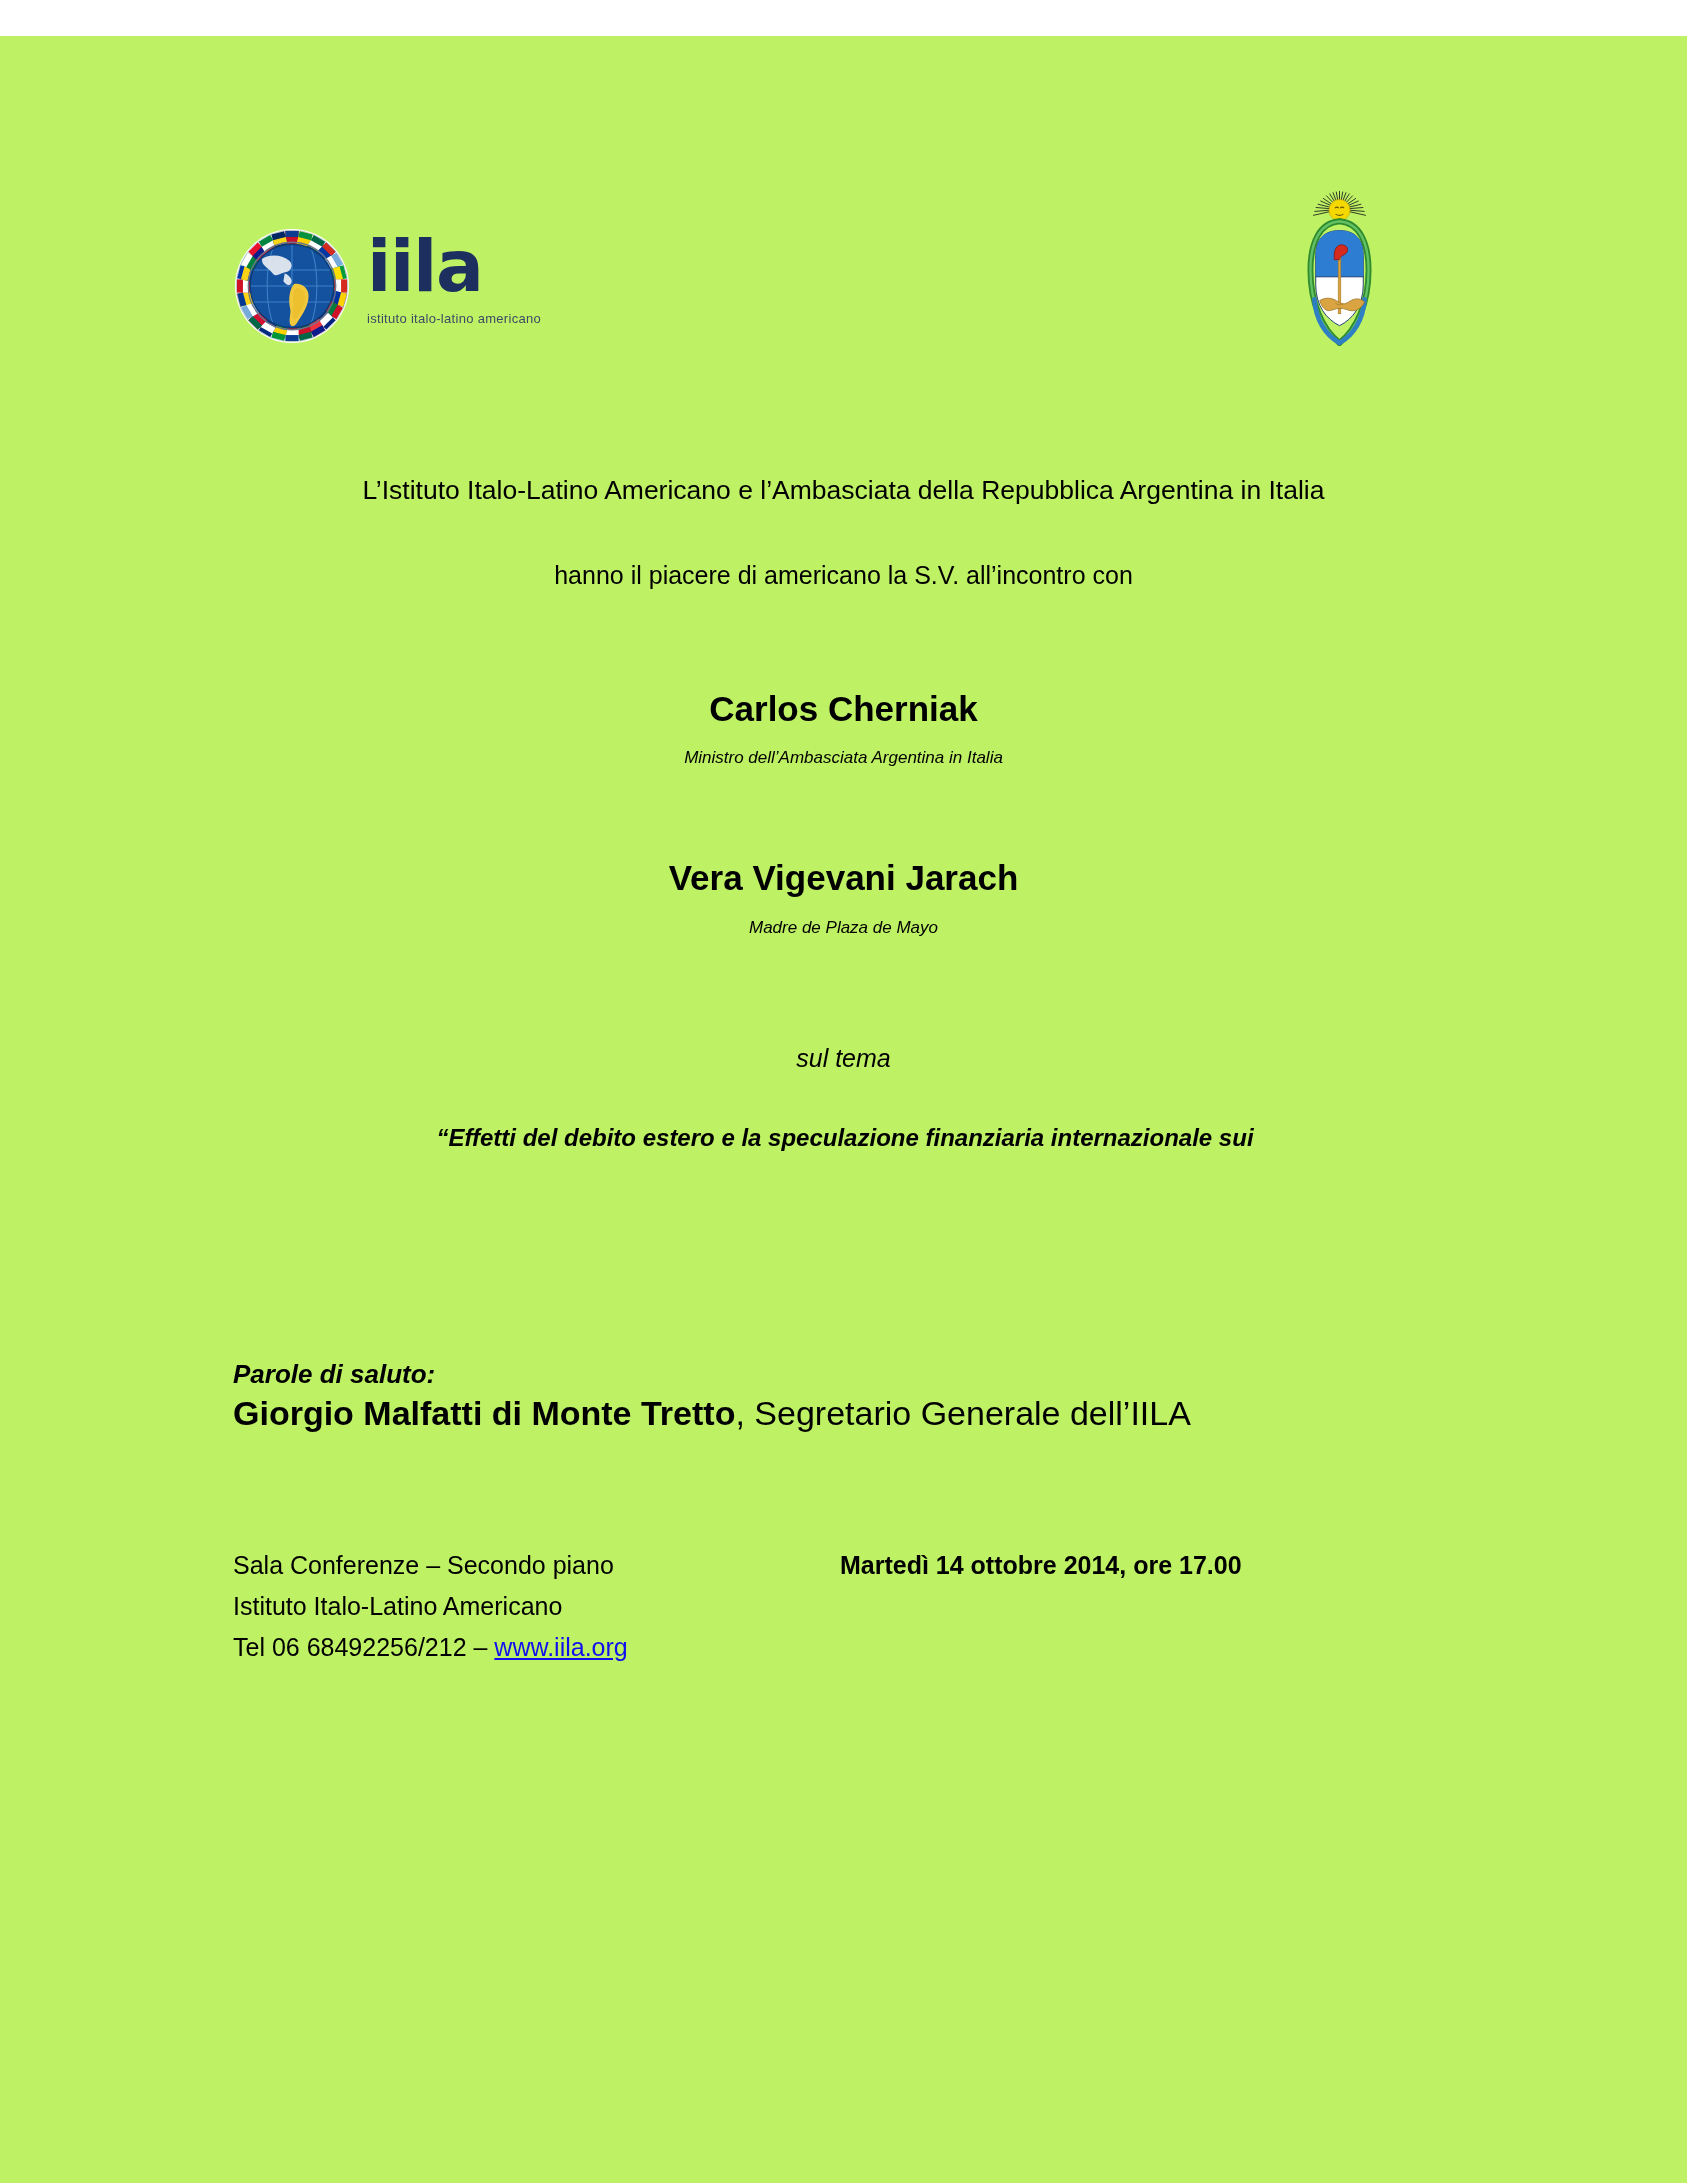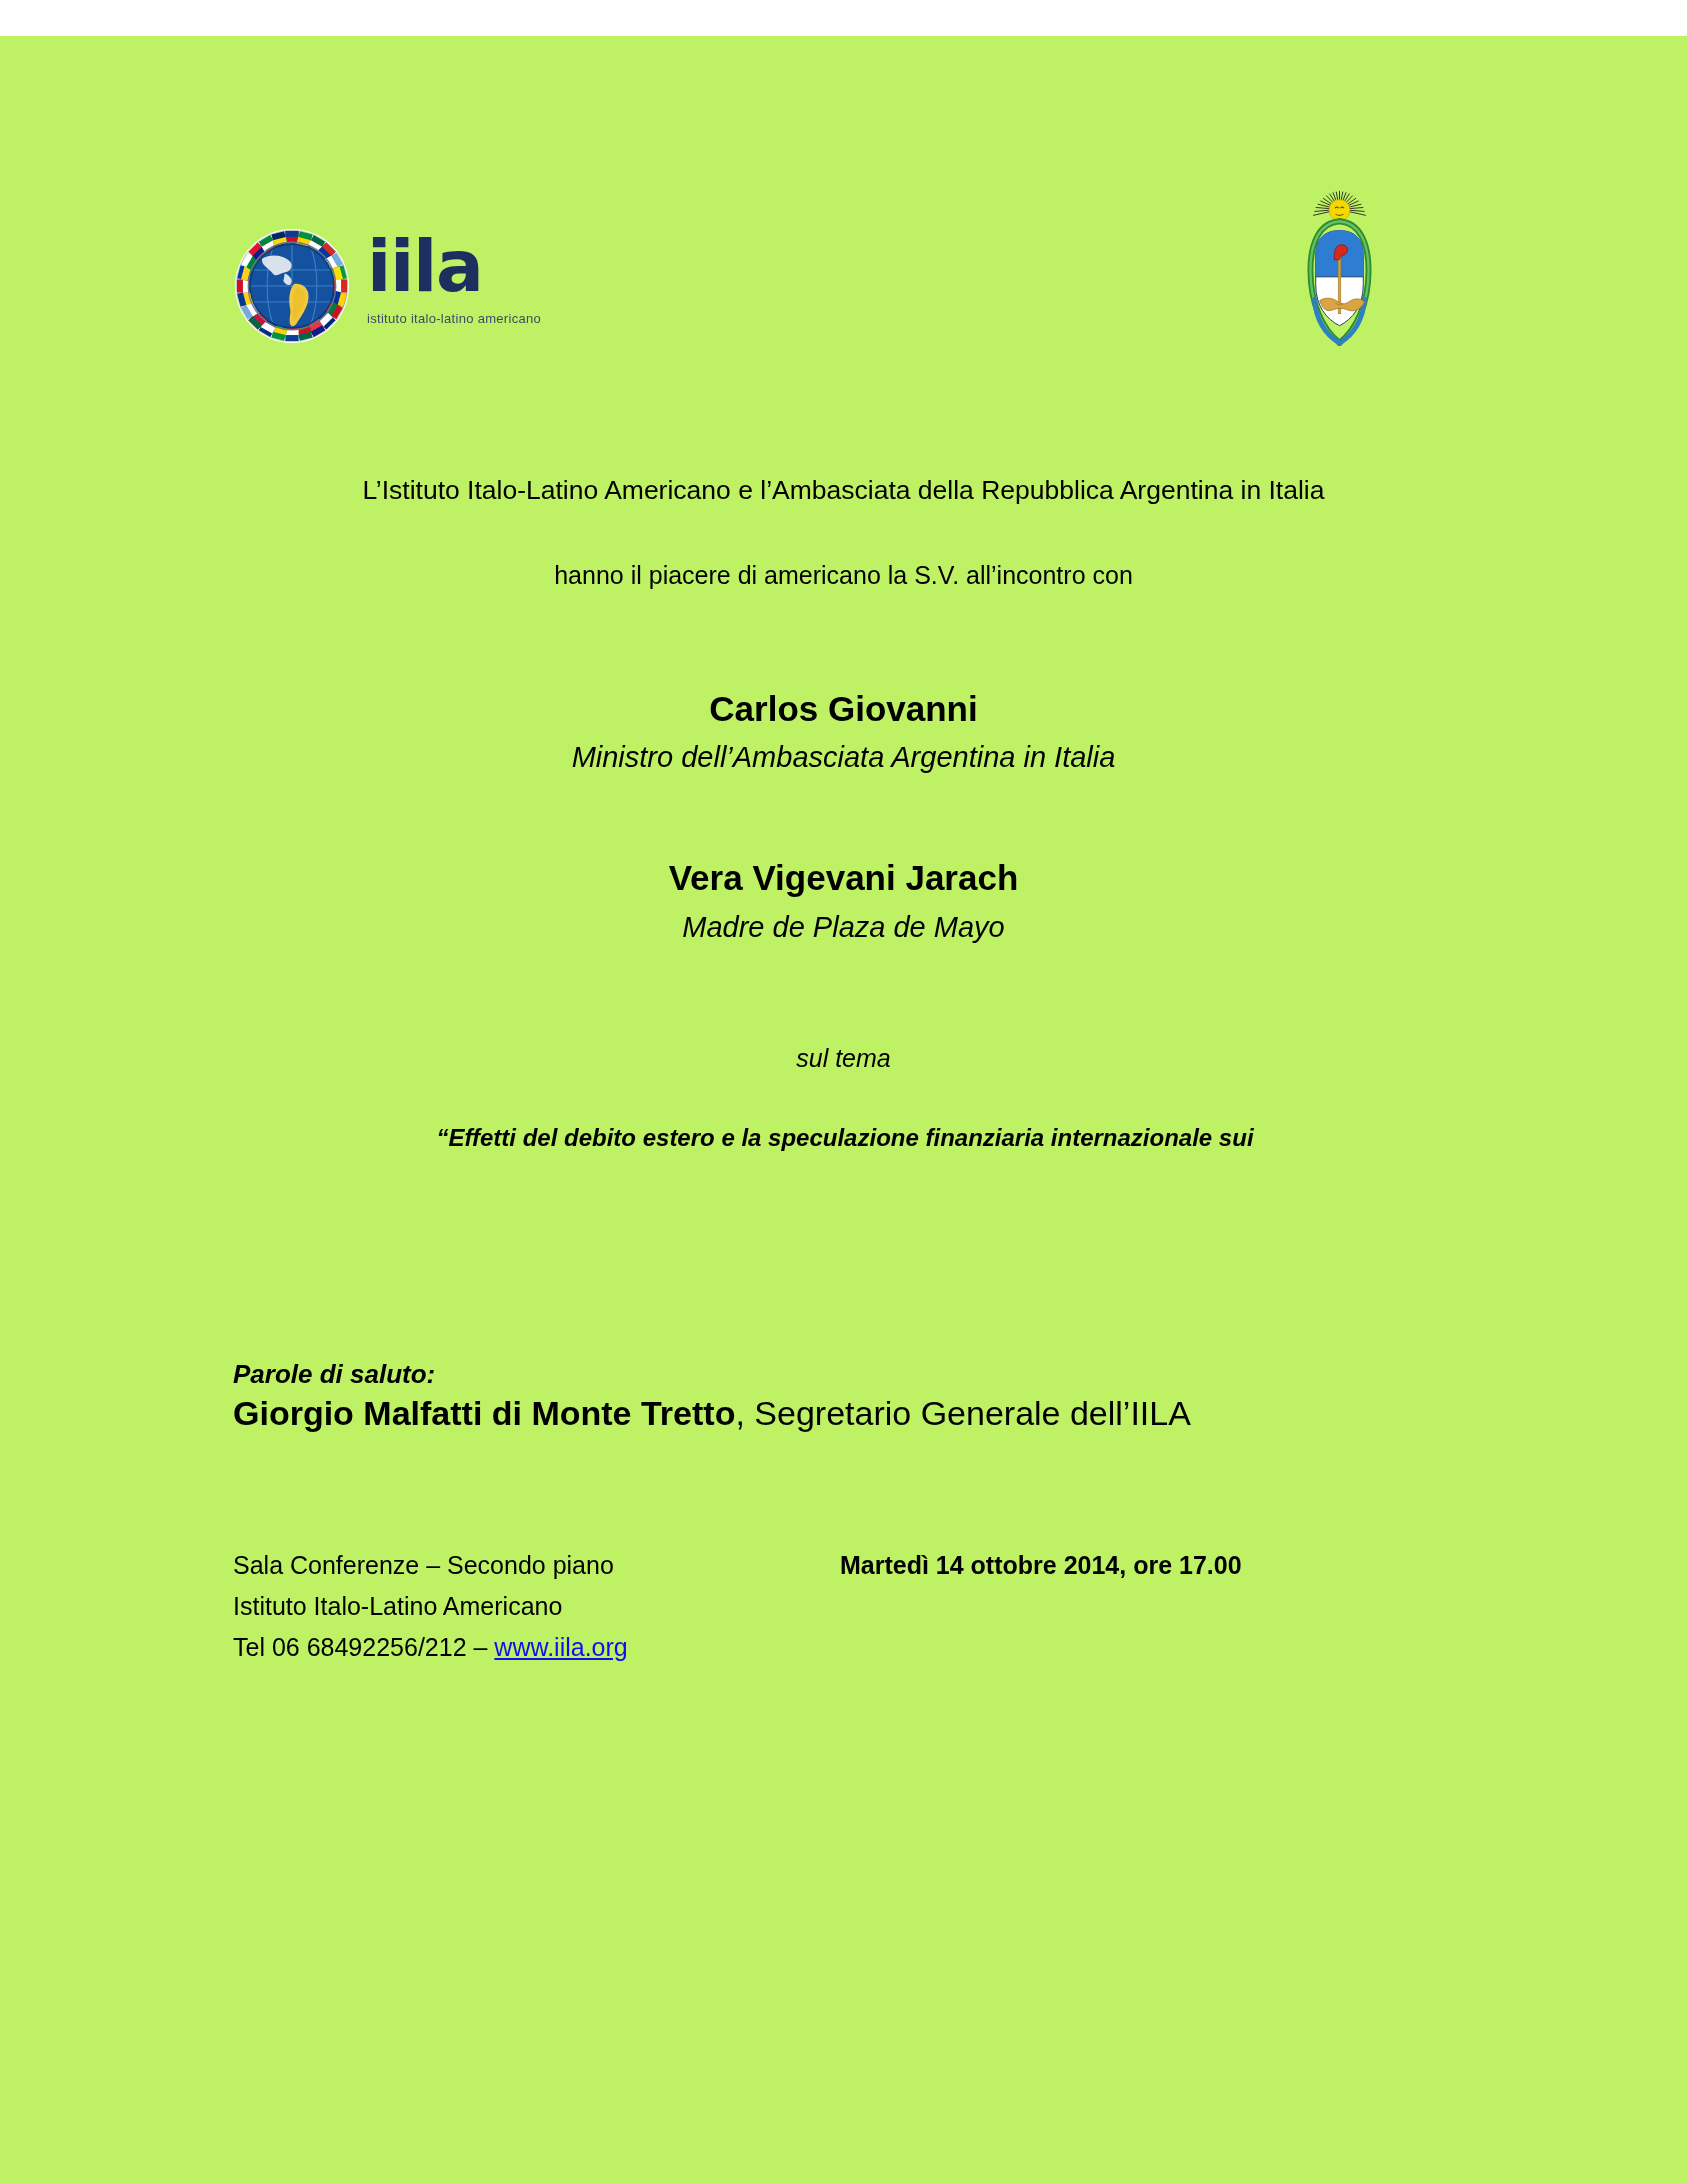--- a/index.html
+++ b/index.html
@@ -111,21 +111,21 @@
     font-weight: bold;
     font-size: 35px;
     line-height: 40px;
   }
   .speaker-role {
     position: absolute;
     left: 0;
     width: 1221px;
     text-align: center;
     font-style: italic;
-    font-size: 29px;
+    font-size: 17px;
     line-height: 29px;
   }
 
   .speaker1-name { top: 653px; }
   .speaker1-role { top: 707px; }
   .speaker2-name { top: 822px; }
   .speaker2-role { top: 877px; }
 
   .sul-tema {
     position: absolute;
@@ -402,21 +402,21 @@
         <path d="M46 176 q6 5 12 0" stroke="#9c7320" stroke-width="1" fill="none"></path>
       </svg>
     </div>
   </div>
 
   <div class="content">
 
     <div class="line-intro1 tx">L’Istituto Italo-Latino Americano e l’Ambasciata della Repubblica Argentina in Italia</div>
     <div class="line-intro2 tx">hanno il piacere di americano la S.V. all’incontro con</div>
 
-    <div class="speaker-name speaker1-name tx">Carlos Giovanni</div>
+    <div class="speaker-name speaker1-name tx">Carlos Cherniak</div>
     <div class="speaker-role speaker1-role tx">Ministro dell’Ambasciata Argentina in Italia</div>
 
     <div class="speaker-name speaker2-name tx">Vera Vigevani Jarach</div>
     <div class="speaker-role speaker2-role tx">Madre de Plaza de Mayo</div>
 
     <div class="sul-tema tx">sul tema</div>
 
     <div class="theme-title">
       <span class="tx">“Effetti del debito estero e la speculazione finanziaria internazionale sui</span><br>
     </div>

